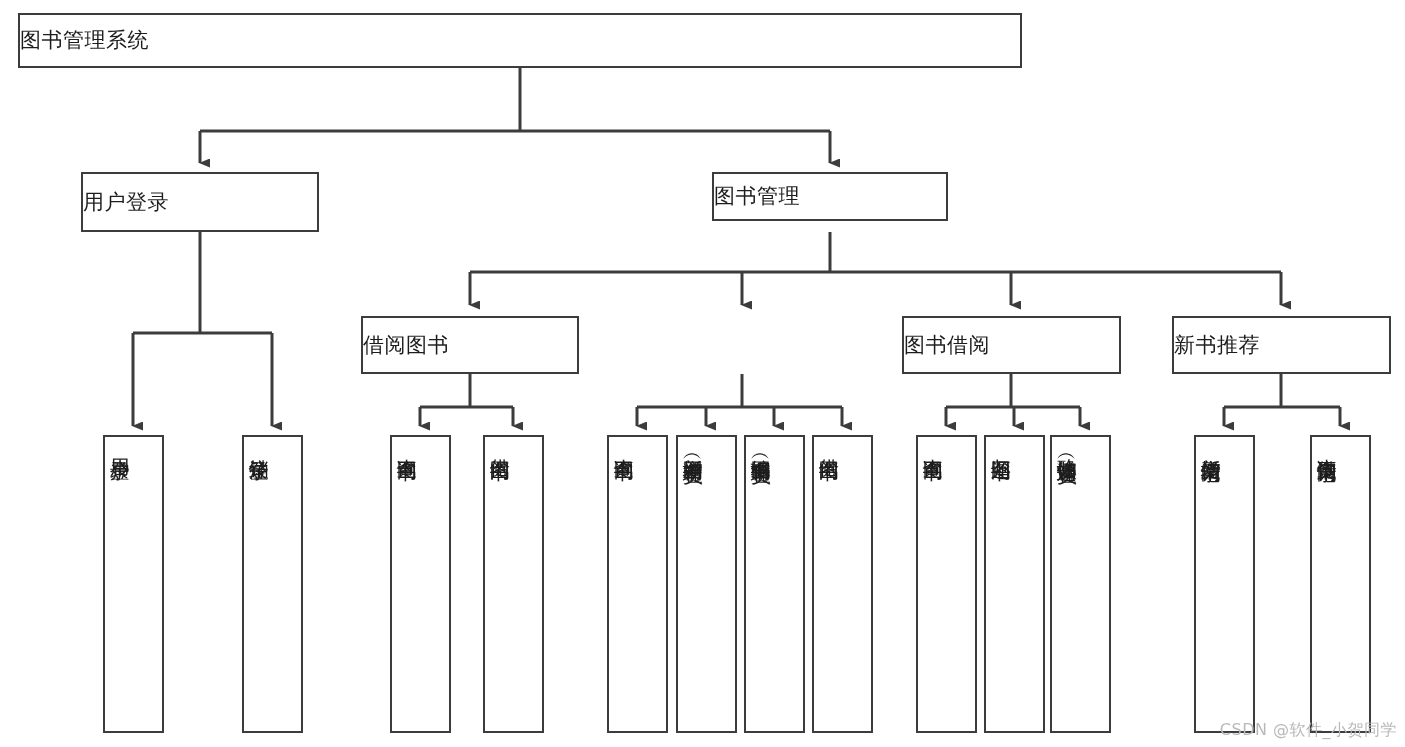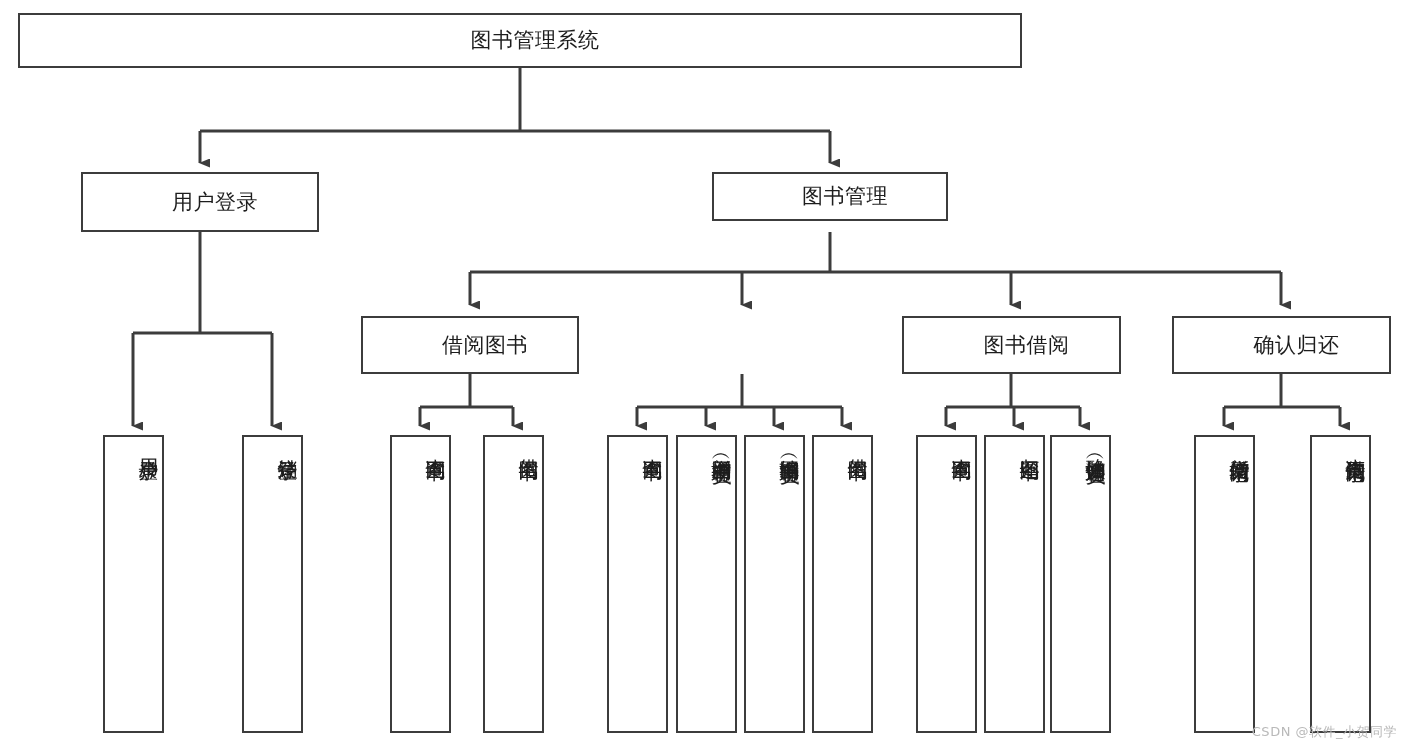--- a/index.html
+++ b/index.html
@@ -27,23 +27,21 @@
     height: 747px;
     pointer-events: none;
   }
   .node {
     position: absolute;
     box-sizing: border-box;
     border: 2.5px solid #3c3c3c;
     background: #ffffff;
     display: flex;
     align-items: center;
-    justify-content: center;
     color: #1d1d1d;
-    padding-left: 30px;
   }
   .node .label {
     font-size: 21px;
     line-height: 1.18;
     letter-spacing: 0.5px;
     white-space: nowrap;
   }
   .node.leaf {
     align-items: flex-start;
     padding-top: 6px;
@@ -54,21 +52,21 @@
     font-size: 20px;
     line-height: 1.46;
     letter-spacing: 1px;
     white-space: normal;
     max-height: 284px;
   }
   .watermark {
     position: absolute;
     right: 8px;
     bottom: 6px;
-    font-size: 13px;
+    font-size: 16px;
     color: #b9b9b9;
     letter-spacing: 0.5px;
     white-space: nowrap;
   }
 </style>
 </head>
 <body>
 
 <div id="diagram-root">
 
@@ -133,21 +131,21 @@
     <span class="label">图书管理</span>
   </div>
 
   <div class="node" style="left:361px; top:316px; width:218px; height:58px;">
     <span class="label">借阅图书</span>
   </div>
   <div class="node" style="left:902px; top:316px; width:219px; height:58px;">
     <span class="label">图书借阅</span>
   </div>
   <div class="node" style="left:1172px; top:316px; width:219px; height:58px;">
-    <span class="label">确认归还</span>
+    <span class="label">新书推荐</span>
   </div>
 
   <div class="node leaf" style="left:103px; top:435px; width:61px; height:298px;">
     <span class="label">用户登录</span>
   </div>
   <div class="node leaf" style="left:242px; top:435px; width:61px; height:298px;">
     <span class="label">注销登录</span>
   </div>
   <div class="node leaf" style="left:390px; top:435px; width:61px; height:298px;">
     <span class="label">查询图书</span>

